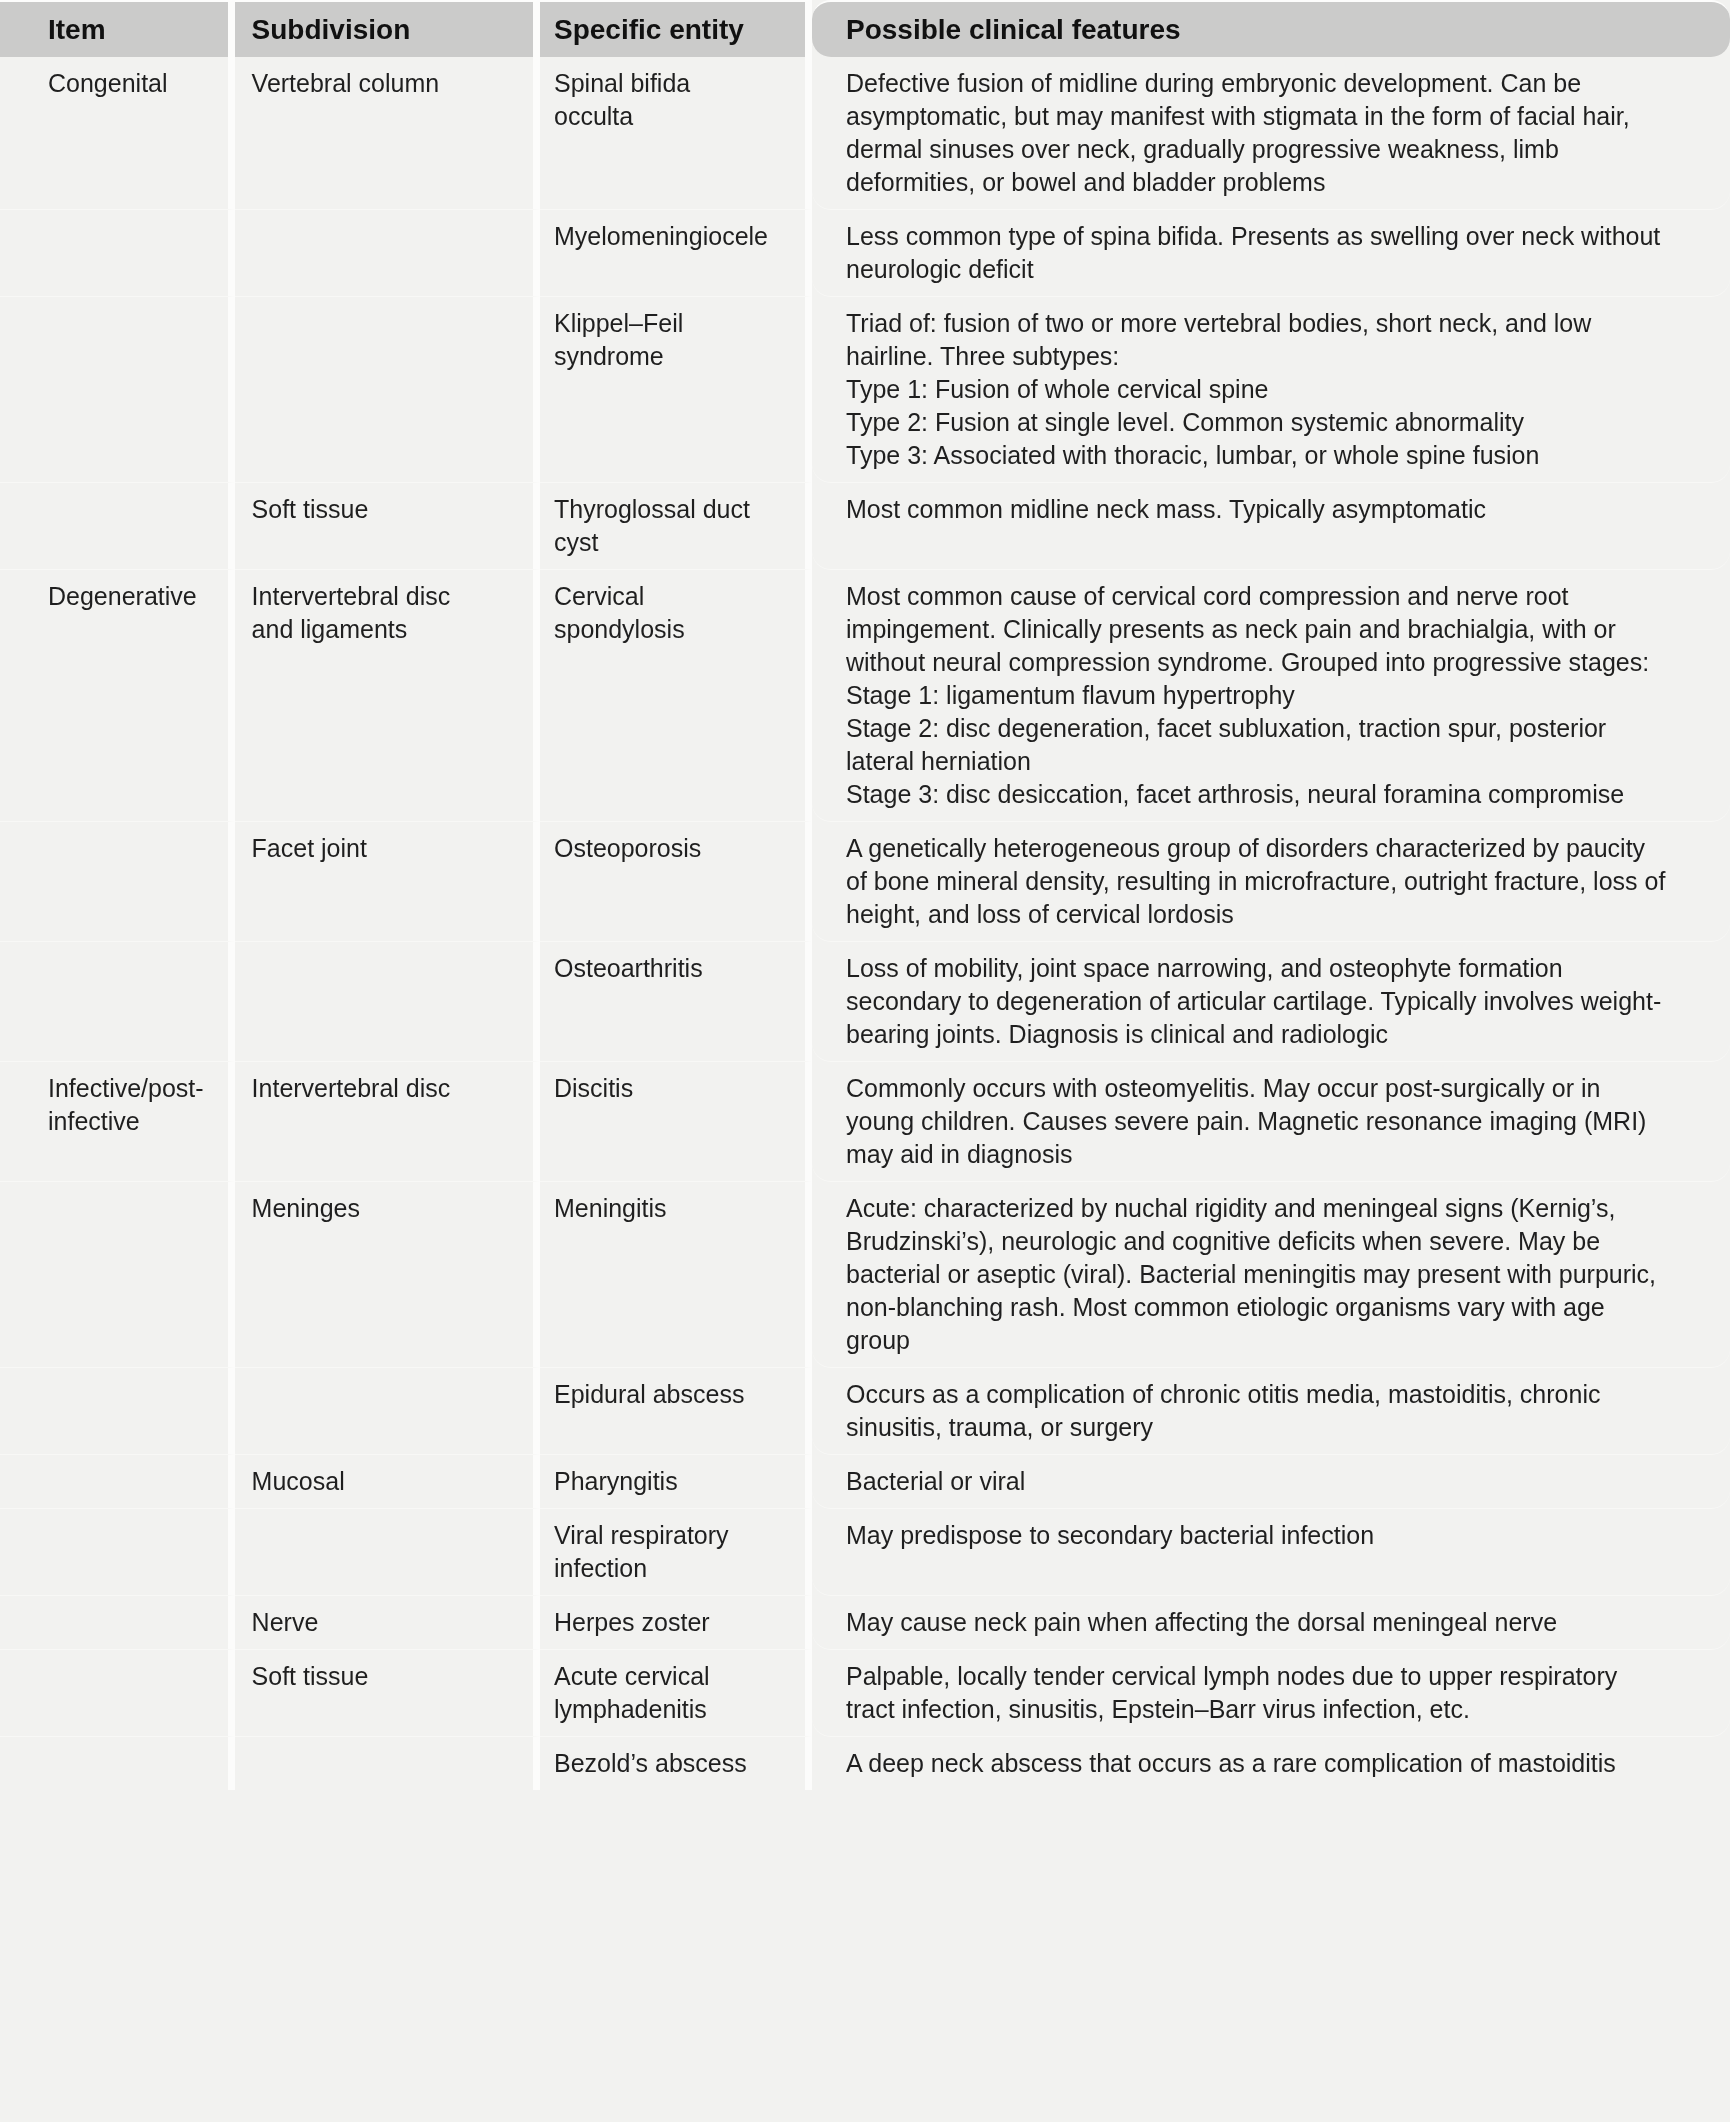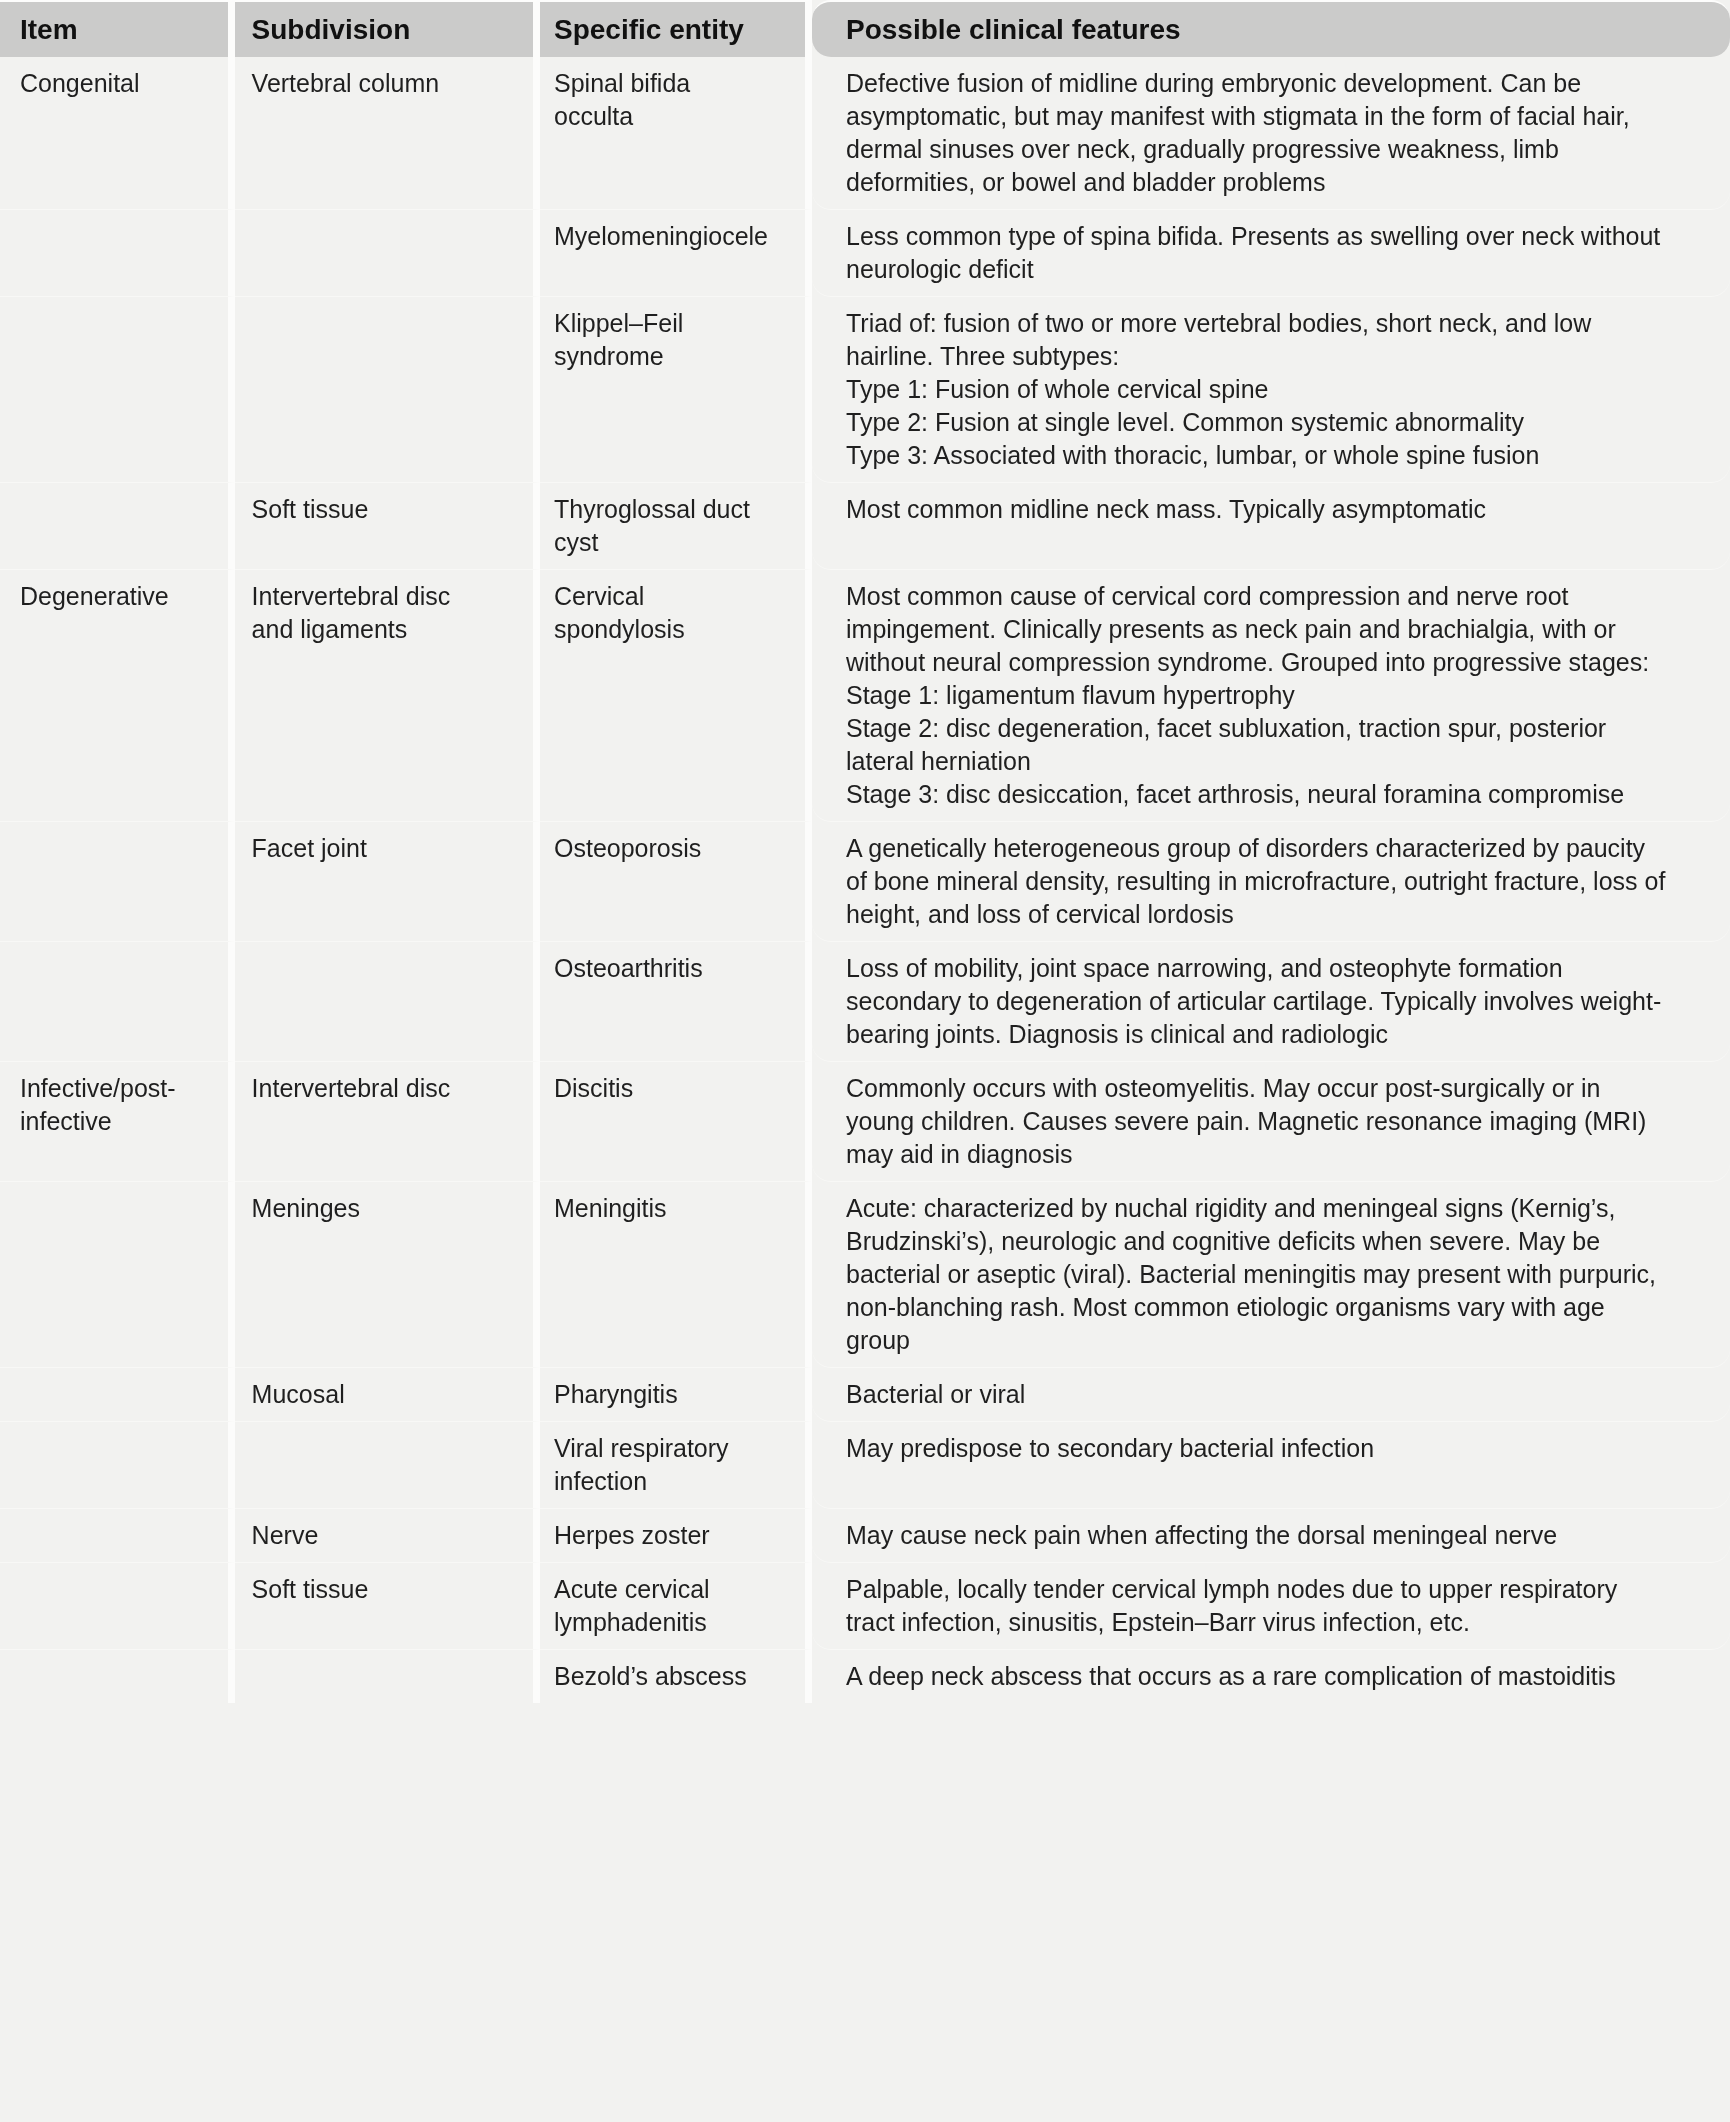--- a/index.html
+++ b/index.html
@@ -41,21 +41,21 @@
   
   table.clin-table td {
     font-size: 25px;
     line-height: 33px;
     padding-top: 10px;
     padding-bottom: 10px;
     border-bottom: 1.8px solid #f8f8f6;
   }
   table.clin-table tbody tr:last-child td { border-bottom: none; }
   
-  .c1 { padding-left: 20px; padding-right: 17.5px; }
+  .c1 { padding-left: 48px; padding-right: 17.5px; }
   .c2 { padding-left: 16.6px; padding-right: 64px; }
   .c3 { padding-left: 14px; padding-right: 36px; }
   .c4 { padding-left: 34px; padding-right: 63px; border-radius: 19px; }
   .c-feat { white-space: pre-line; }
 </style>
 </head>
 <body>
 
 <table class="clin-table">
   <colgroup>
@@ -128,20 +128,26 @@
     <td class="c4 c-feat">Commonly occurs with osteomyelitis. May occur post-surgically or in young children. Causes severe pain. Magnetic resonance imaging (MRI) may aid in diagnosis</td>
   </tr>
       <tr>
     <td class="c1 g-right"></td>
     <td class="c2 g-right">Meninges</td>
     <td class="c3 g-right">Meningitis</td>
     <td class="c4 c-feat">Acute: characterized by nuchal rigidity and meningeal signs (Kernig’s, Brudzinski’s), neurologic and cognitive deficits when severe. May be bacterial or aseptic (viral). Bacterial meningitis may present with purpuric, non-blanching rash. Most common etiologic organisms vary with age group</td>
   </tr>
       <tr>
     <td class="c1 g-right"></td>
+    <td class="c2 g-right"></td>
+    <td class="c3 g-right">Epidural abscess</td>
+    <td class="c4 c-feat">Occurs as a complication of chronic otitis media, mastoiditis, chronic sinusitis, trauma, or surgery</td>
+  </tr>
+      <tr>
+    <td class="c1 g-right"></td>
     <td class="c2 g-right">Mucosal</td>
     <td class="c3 g-right">Pharyngitis</td>
     <td class="c4 c-feat">Bacterial or viral</td>
   </tr>
       <tr>
     <td class="c1 g-right"></td>
     <td class="c2 g-right"></td>
     <td class="c3 g-right">Viral respiratory infection</td>
     <td class="c4 c-feat">May predispose to secondary bacterial infection</td>
   </tr>

